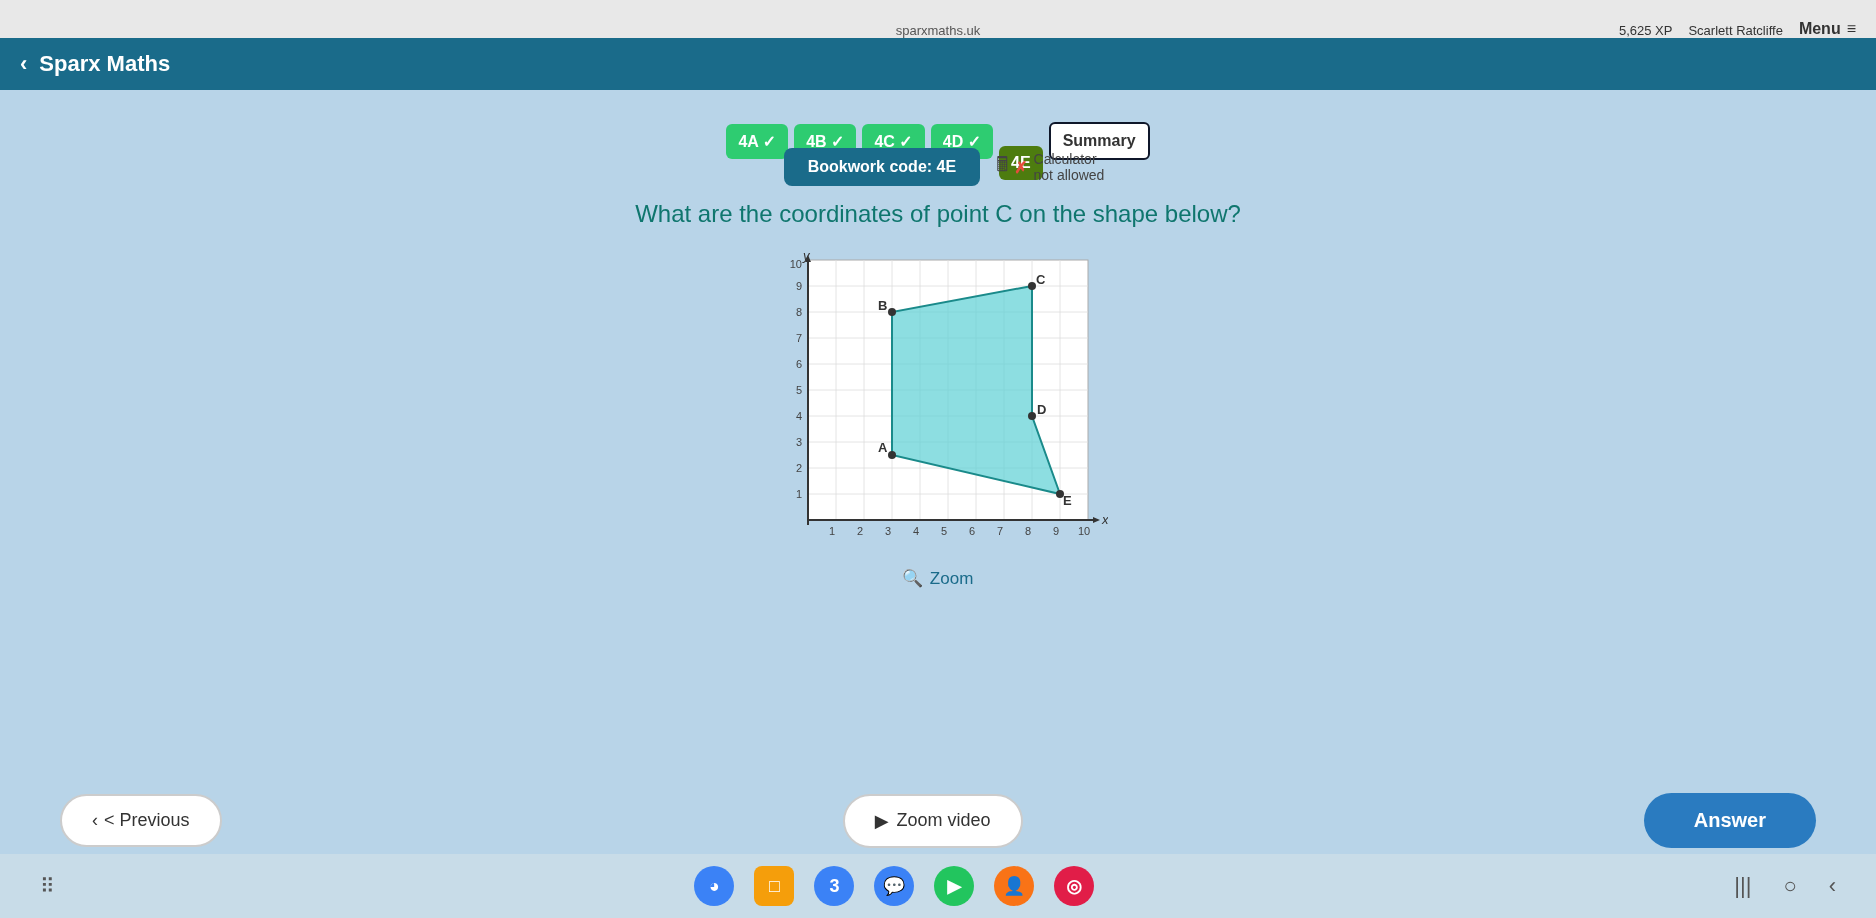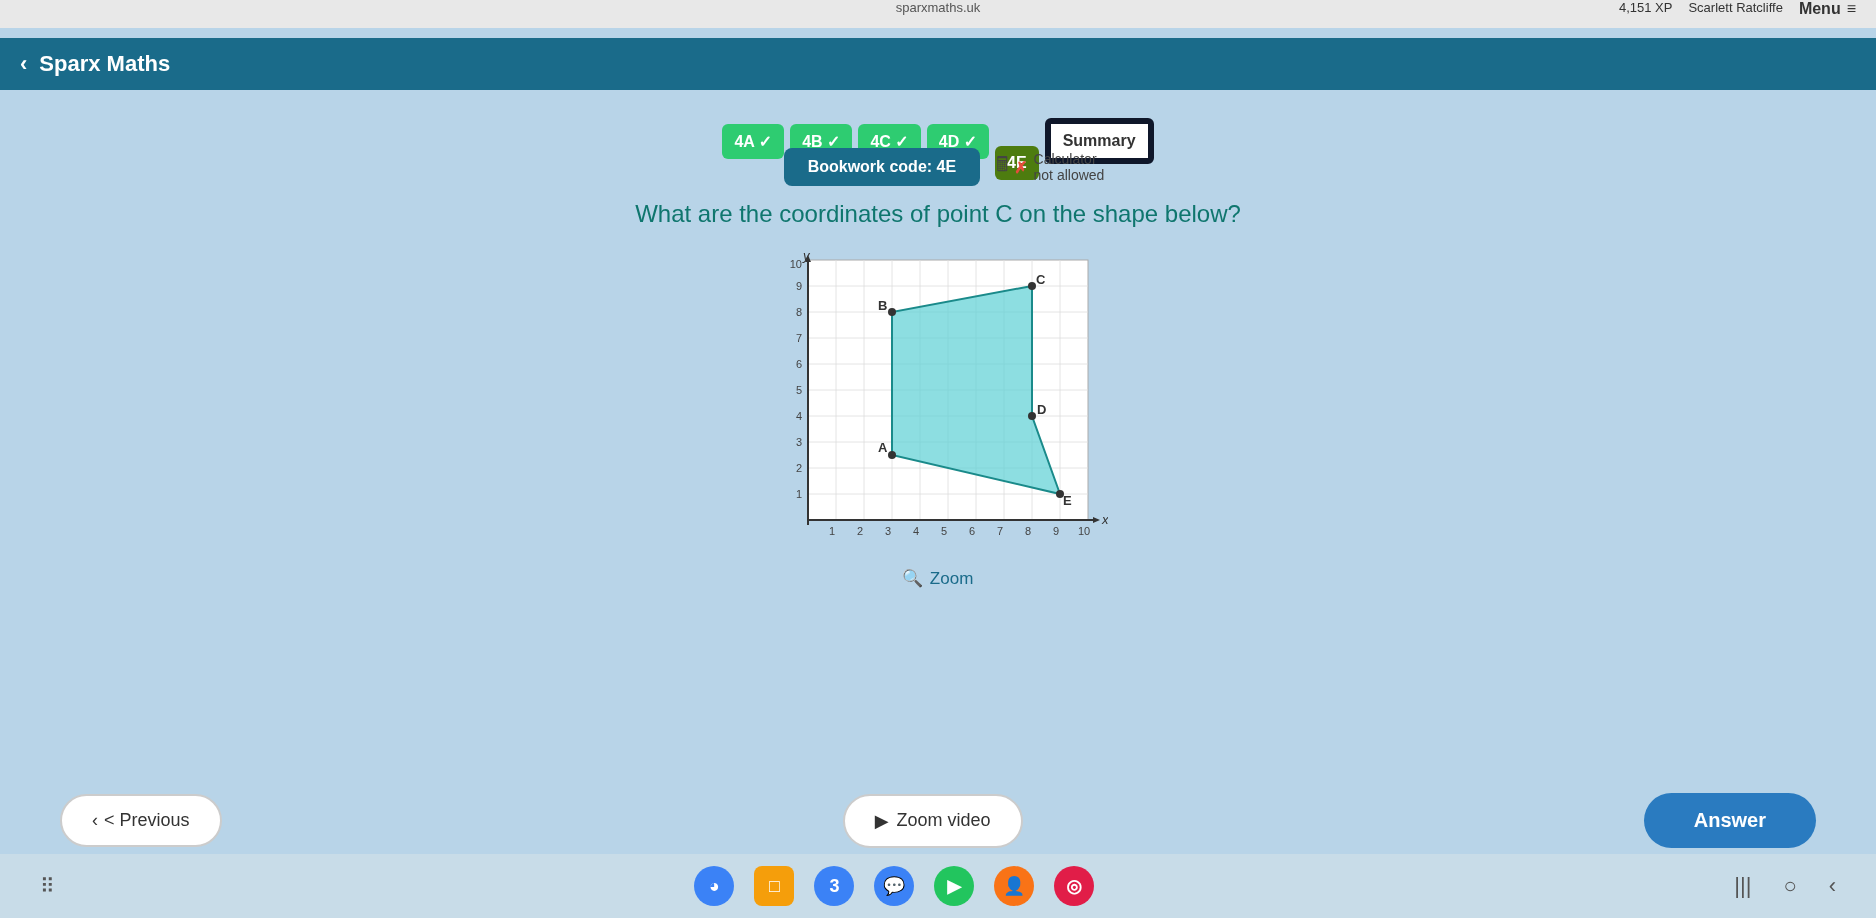--- a/index.html
+++ b/index.html
@@ -11,24 +11,24 @@
       overflow: hidden;
       position: relative;
     }
 
     
     .top-bar {
       position: absolute;
       top: 0;
       left: 0;
       right: 0;
-      height: 28px;
+      height: 38px;
       background: #e8e8e8;
       display: flex;
-      align-items: flex-start;
+      align-items: flex-end;
       justify-content: flex-end;
       padding: 0 20px;
       gap: 16px;
       font-size: 13px;
       color: #333;
     }
     .top-bar-site {
       position: absolute;
       left: 50%;
       transform: translateX(-50%);
@@ -85,21 +85,21 @@
       color: white;
     }
     .tab-active {
       background: #4d7c0f;
       color: white;
       margin-top: 44px;
     }
     .tab-summary {
       background: white;
       color: #333;
-      border: 6px solid #0f172a;
+      border: 2px solid #0f172a;
     }
 
     
     .bookwork-area {
       position: absolute;
       top: 148px;
       left: 12px;
       right: 0;
       display: flex;
       justify-content: center;
@@ -266,21 +266,21 @@
       align-items: center;
       gap: 6px;
       font-weight: bold;
     }
   </style>
 </head>
 <body>
 
 <div class="top-bar">
   <span class="top-bar-site">sparxmaths.uk</span>
-  <span>4,151 XP</span>
+  <span>5,625 XP</span>
   <span>Scarlett Ratcliffe</span>
   <button class="menu-btn">
     <span>Menu</span>
     <span>≡</span>
   </button>
 </div>
 
 <div class="header">
   <span class="back-btn">‹</span>
   <span class="app-title">Sparx Maths</span>

